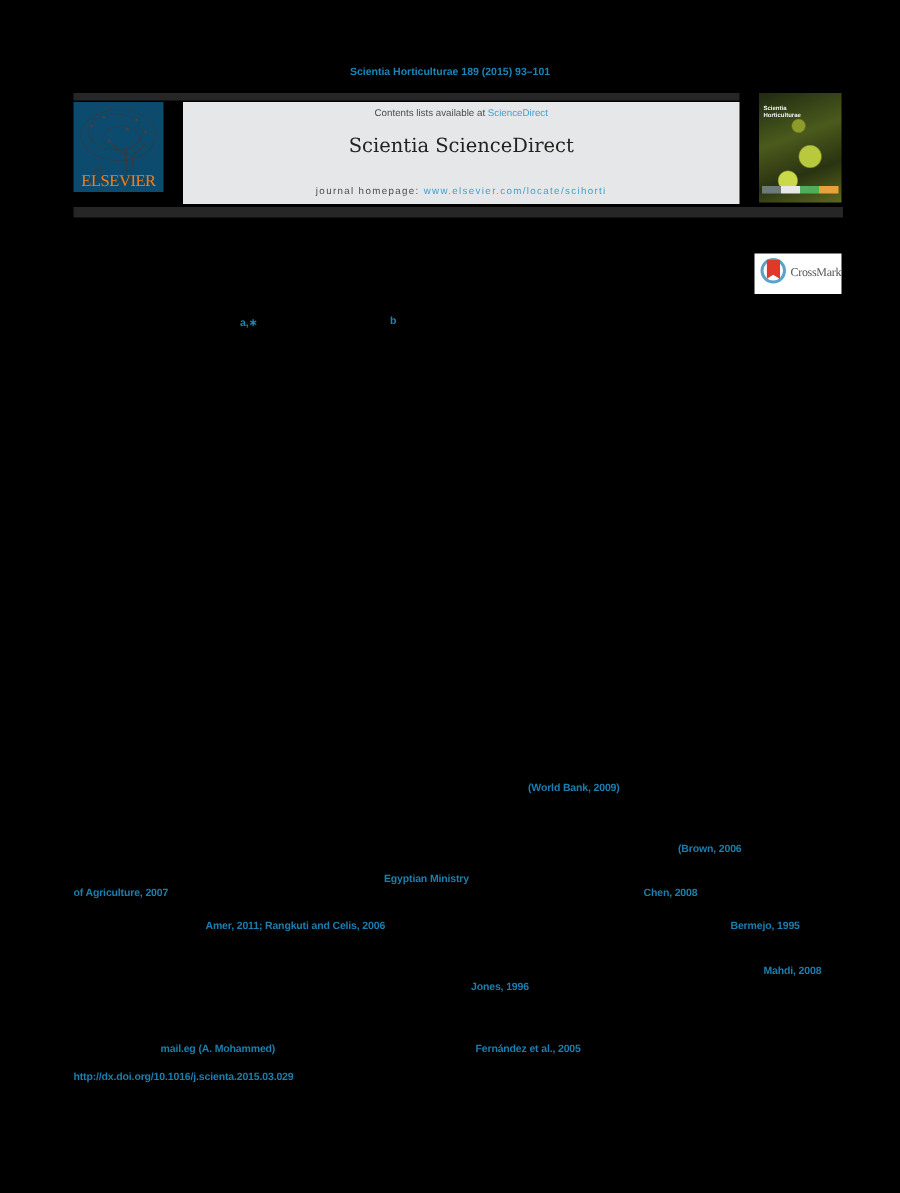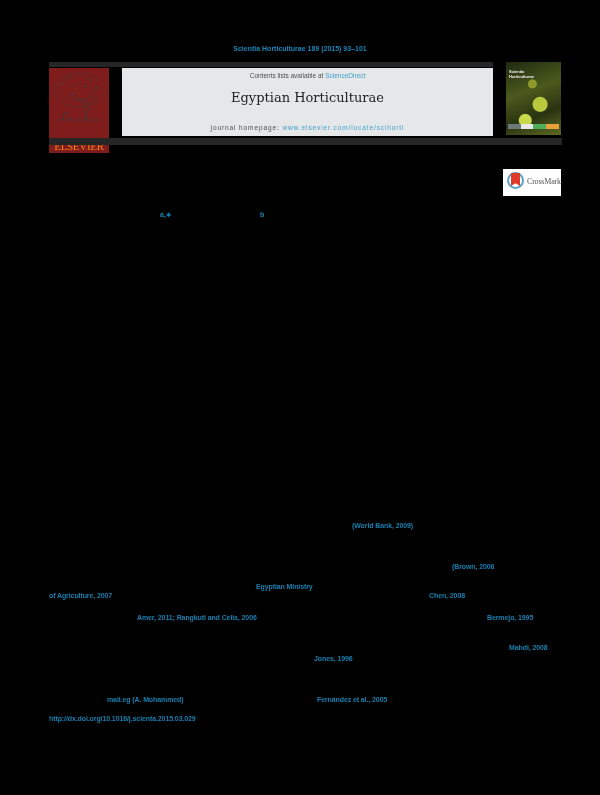--- a/index.html
+++ b/index.html
@@ -7,21 +7,21 @@
       width: 600px; height: 795px; background: #000000;
       position: relative; overflow: hidden;
       font-family: "Liberation Sans", sans-serif;
     }
     .abs { position: absolute; }
     .link { color: #1a7fb0; font-weight: bold; font-size: 7px; white-space: nowrap; line-height: 9px; letter-spacing: -0.1px; }
     .top-citation { left: 0; width: 600px; top: 45px; text-align: center; font-size: 7px; font-weight: bold; color: #1a86b8; }
     .bar { background: #262626; }
     .bar-top { left: 49px; top: 62px; width: 444px; height: 5px; }
     .bar-bottom { left: 49px; top: 138px; width: 513px; height: 7px; }
-    .elsevier-logo { left: 49px; top: 68px; width: 60px; height: 85px; background: #7f1d1d; overflow: hidden; }
+    .elsevier-logo { left: 49px; top: 68px; width: 60px; height: 60px; background: #0c4a6e; overflow: hidden; }
     .tree { position: absolute; left: 2px; top: 2px; width: 56px; height: 52px; }
     .elsevier-word { position: absolute; left: 0; bottom: 1px; width: 60px; text-align: center;
       font-family: "Liberation Serif", serif; font-size: 11px; color: #f07f1b; letter-spacing: -0.3px; line-height: 12px; }
     .journal-box { left: 122px; top: 68px; width: 371px; height: 68px; background: #e6e7e8; }
     .contents-line { position: absolute; top: 4px; left: 0; width: 100%; text-align: center; font-size: 6.5px; color: #4d4d4d; }
     .contents-line .sd { color: #3da0d0; }
     .journal-title { position: absolute; top: 22px; left: 0; width: 100%; text-align: center;
       font-family: "DejaVu Serif", serif; font-size: 13px; color: #222222; }
     .homepage-line { position: absolute; top: 56px; left: 0; width: 100%; text-align: center; font-size: 6.5px; color: #4d4d4d; letter-spacing: 0.9px; }
     .homepage-line .url { color: #3da0d0; }
@@ -67,21 +67,21 @@
         <circle cx="34" cy="16" r="1"></circle>
     </g>
   </svg>
   <div class="elsevier-word">ELSEVIER</div>
 </div>
 
 <div class="abs journal-box">
   <div class="contents-line">
     <span>Contents lists available at </span><span class="sd">ScienceDirect</span>
   </div>
-  <div class="journal-title">Egyptian Horticulturae</div>
+  <div class="journal-title">Scientia ScienceDirect</div>
   <div class="homepage-line">
     <span>journal homepage: </span><span class="url">www.elsevier.com/locate/scihorti</span>
   </div>
 </div>
 
 <div class="abs cover">
   <div class="cover-title">Scientia<br>Horticulturae</div>
   <div class="cover-strip"></div>
 </div>
 

